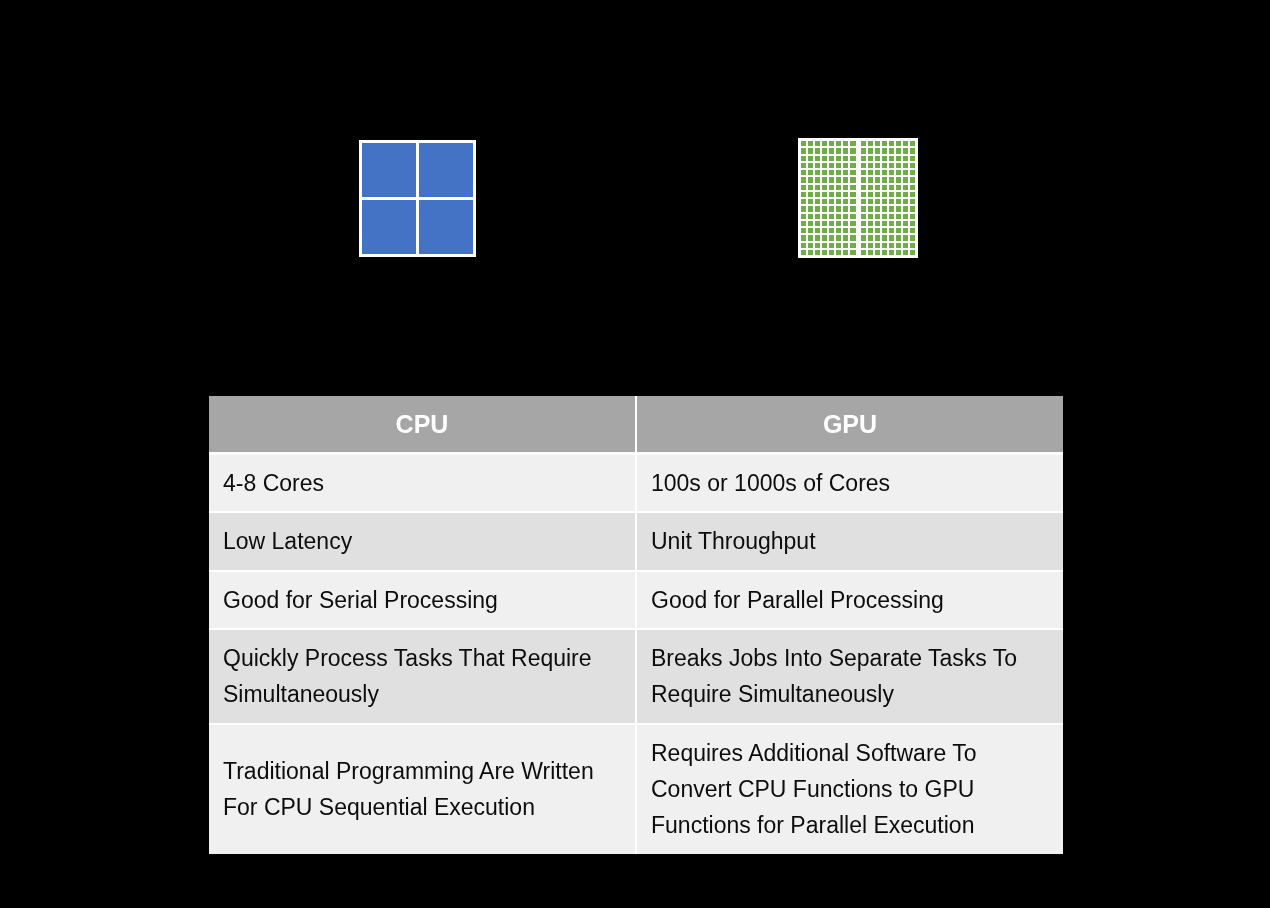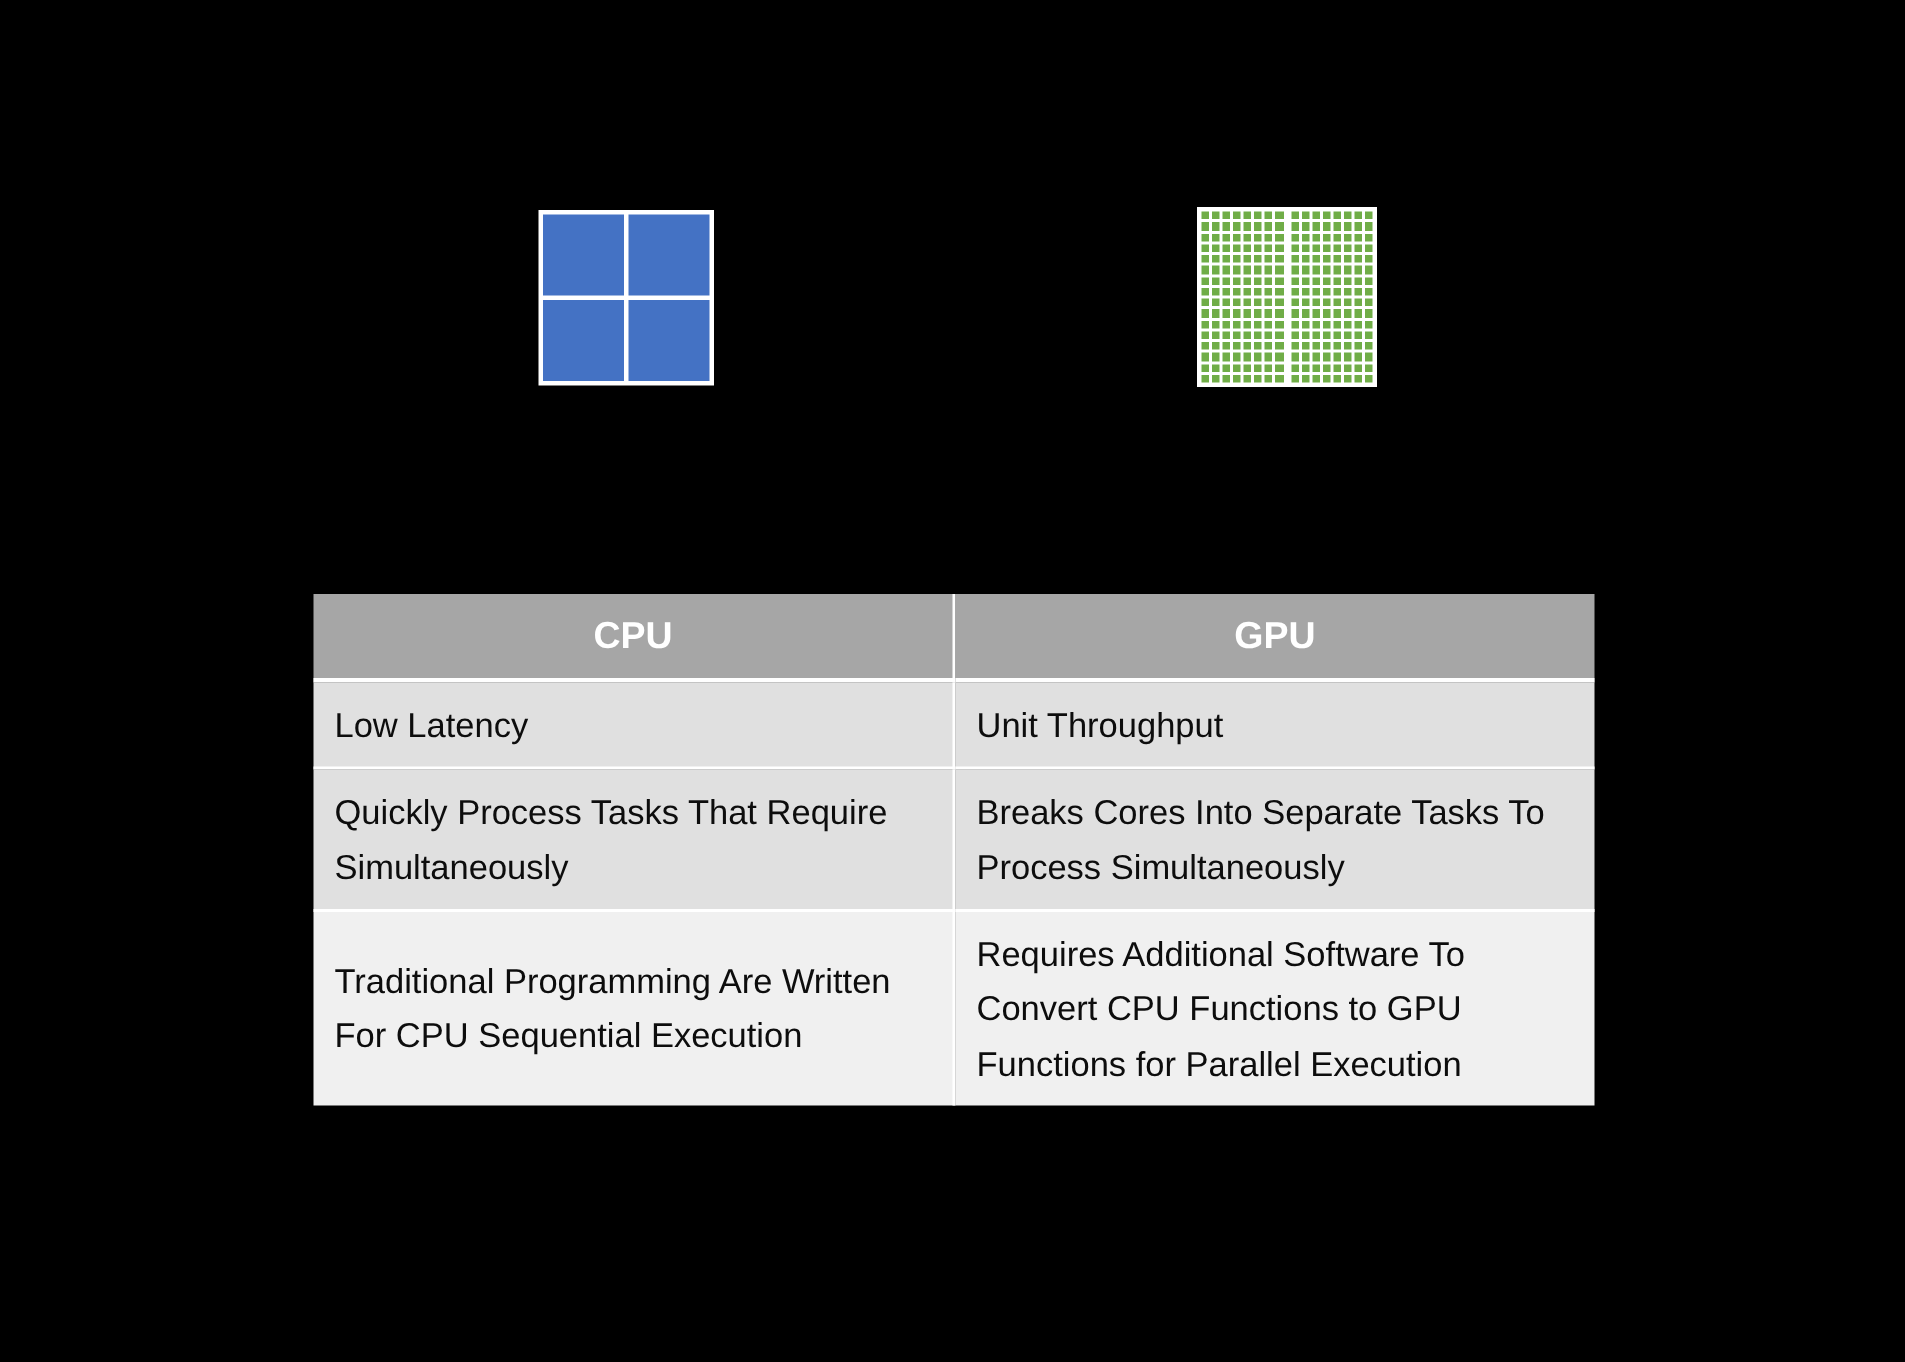--- a/index.html
+++ b/index.html
@@ -384,26 +384,34 @@
     <col class="col-cpu">
     <col class="col-gpu">
   </colgroup>
   <thead>
     <tr>
       <th>CPU</th>
       <th>GPU</th>
     </tr>
   </thead>
   <tbody>
+    <tr class="band-light">
+      <td>4-8 Cores</td>
+      <td>100s or 1000s of Cores</td>
+    </tr>
     <tr class="band-dark">
       <td>Low Latency</td>
       <td>Unit Throughput</td>
     </tr>
+    <tr class="band-light">
+      <td>Good for Serial Processing</td>
+      <td>Good for Parallel Processing</td>
+    </tr>
     <tr class="band-dark">
       <td>Quickly Process Tasks That Require Simultaneously</td>
-      <td>Breaks Cores Into Separate Tasks To Process Simultaneously</td>
+      <td>Breaks Jobs Into Separate Tasks To Require Simultaneously</td>
     </tr>
     <tr class="band-light">
       <td>Traditional Programming Are Written For CPU Sequential Execution</td>
       <td>Requires Additional Software To Convert CPU Functions to GPU Functions for Parallel Execution</td>
     </tr>
   </tbody>
 </table>
 
 </body></html>

